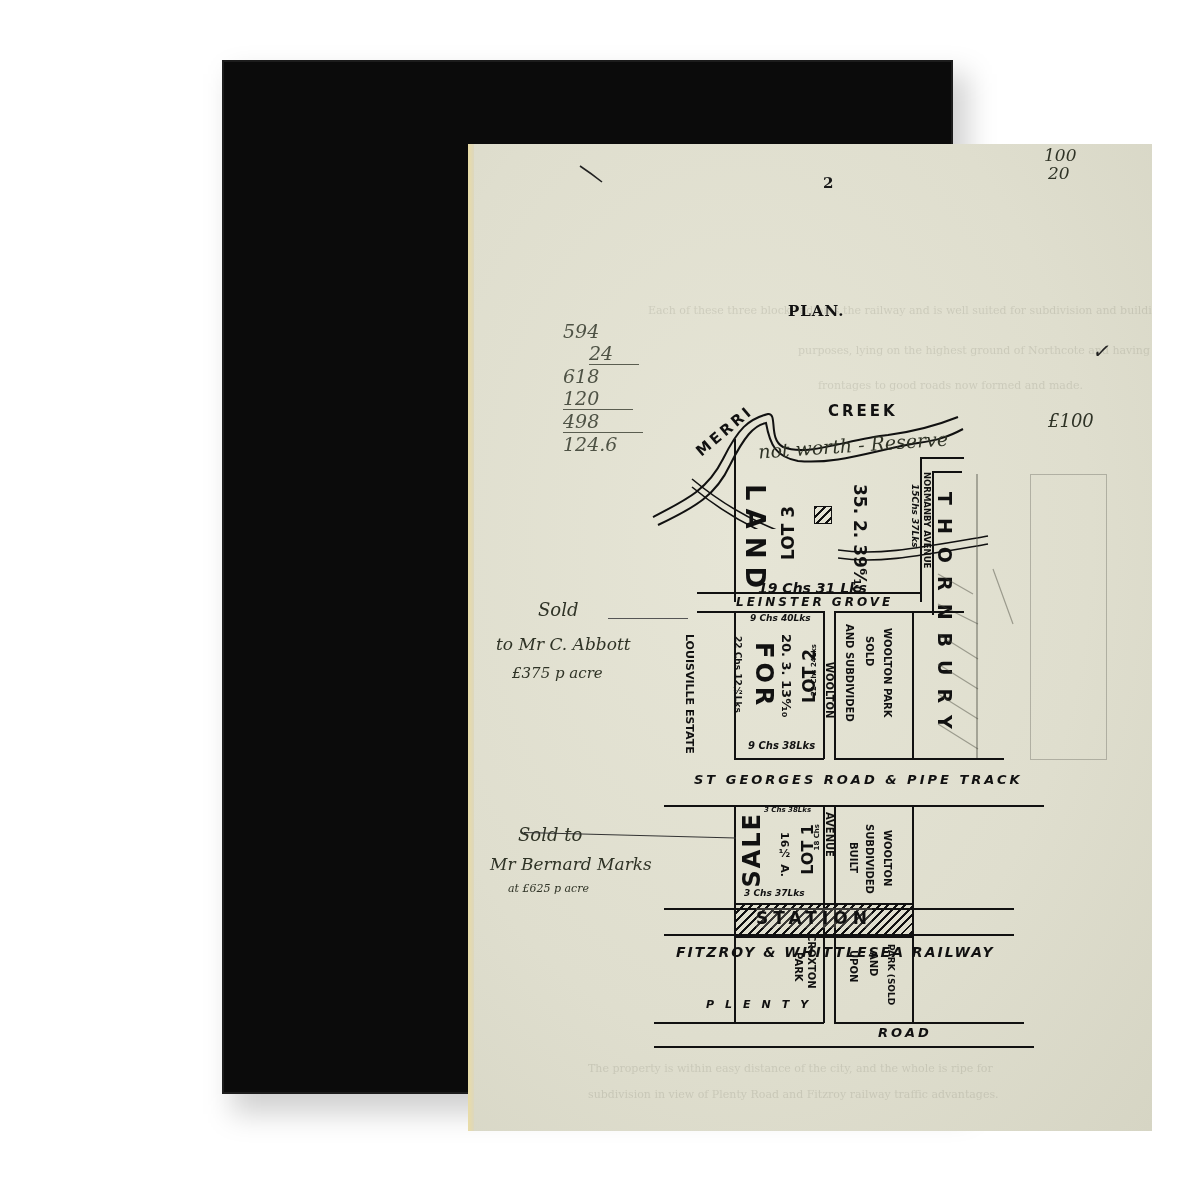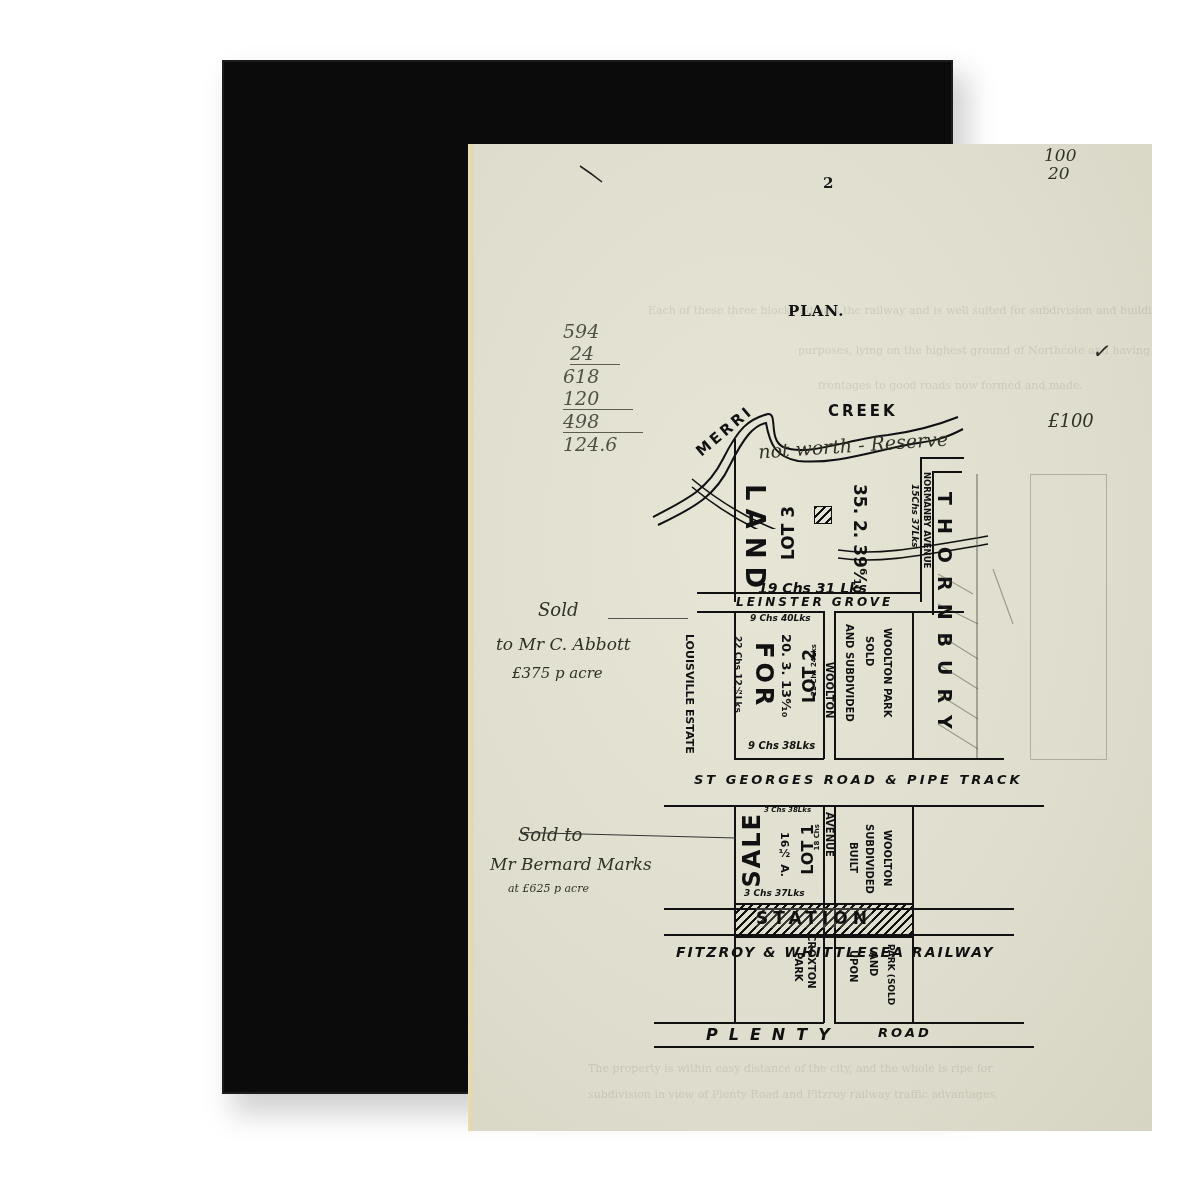--- a/index.html
+++ b/index.html
@@ -50,21 +50,21 @@
     <div class="abs hand" style="left:576px;top:2px;font-size:17px;line-height:18px;">
       <div>100</div>
       <div style="margin-left:4px;">20</div>
     </div>
     <svg class="abs" style="left:110px;top:20px;" width="30" height="24">
       <path d="M2 2 Q 14 10 24 18" stroke="#222" stroke-width="1.6" fill="none"></path>
     </svg>
 
     <div class="abs hand pencil" style="left:95px;top:176px;font-size:19px;line-height:22px;">
       <div>594</div>
-      <div style="margin-left:7px;border-bottom:1px solid #5a5d50;width:50px;">24</div>
+      <div style="margin-left:26px;border-bottom:1px solid #5a5d50;width:50px;">24</div>
       <div>618</div>
       <div style="border-bottom:1px solid #5a5d50;width:70px;">120</div>
       <div style="border-bottom:1px solid #5a5d50;width:80px;">498</div>
       <div>124.6</div>
     </div>
 
     <div class="abs hand" style="left:624px;top:195px;font-size:20px;color:#222;">✓</div>
 
     <svg class="abs" style="left:180px;top:255px;" width="360" height="130">
       <path d="M5 118 C 40 100, 60 90, 75 60 C 90 30, 100 20, 120 15 C 130 14, 120 40, 135 48 C 160 58, 200 40, 240 36 C 270 32, 290 26, 310 18" stroke="#111" stroke-width="2" fill="none"></path>
@@ -168,16 +168,16 @@
 
     <div class="abs maplabel vert" style="left:325px;top:808px;font-size:10px;font-style:normal;">PARK</div>
     <div class="abs maplabel vert" style="left:338px;top:790px;font-size:10px;font-style:normal;">CROXTON</div>
     <div class="abs maplabel vert" style="left:380px;top:806px;font-size:10px;font-style:normal;">UPON</div>
     <div class="abs maplabel vert" style="left:400px;top:808px;font-size:10px;font-style:normal;">AND</div>
     <div class="abs maplabel vert" style="left:418px;top:800px;font-size:9px;font-style:normal;">PARK (SOLD</div>
 
     <div class="line" style="left:186px;top:878px;width:170px;height:1.5px;"></div>
     <div class="line" style="left:366px;top:878px;width:190px;height:1.5px;"></div>
     <div class="line" style="left:186px;top:902px;width:380px;height:1.5px;"></div>
-    <div class="abs maplabel" style="left:238px;top:881px;font-size:16px;letter-spacing:11px;font-style:italic;">PLENTY</div>
+    <div class="abs maplabel" style="left:238px;top:854px;font-size:11px;letter-spacing:11px;font-style:italic;">PLENTY</div>
     <div class="abs maplabel" style="left:410px;top:881px;font-size:13px;letter-spacing:3px;">ROAD</div>
   </div>
 </div>
 
 </body></html>

